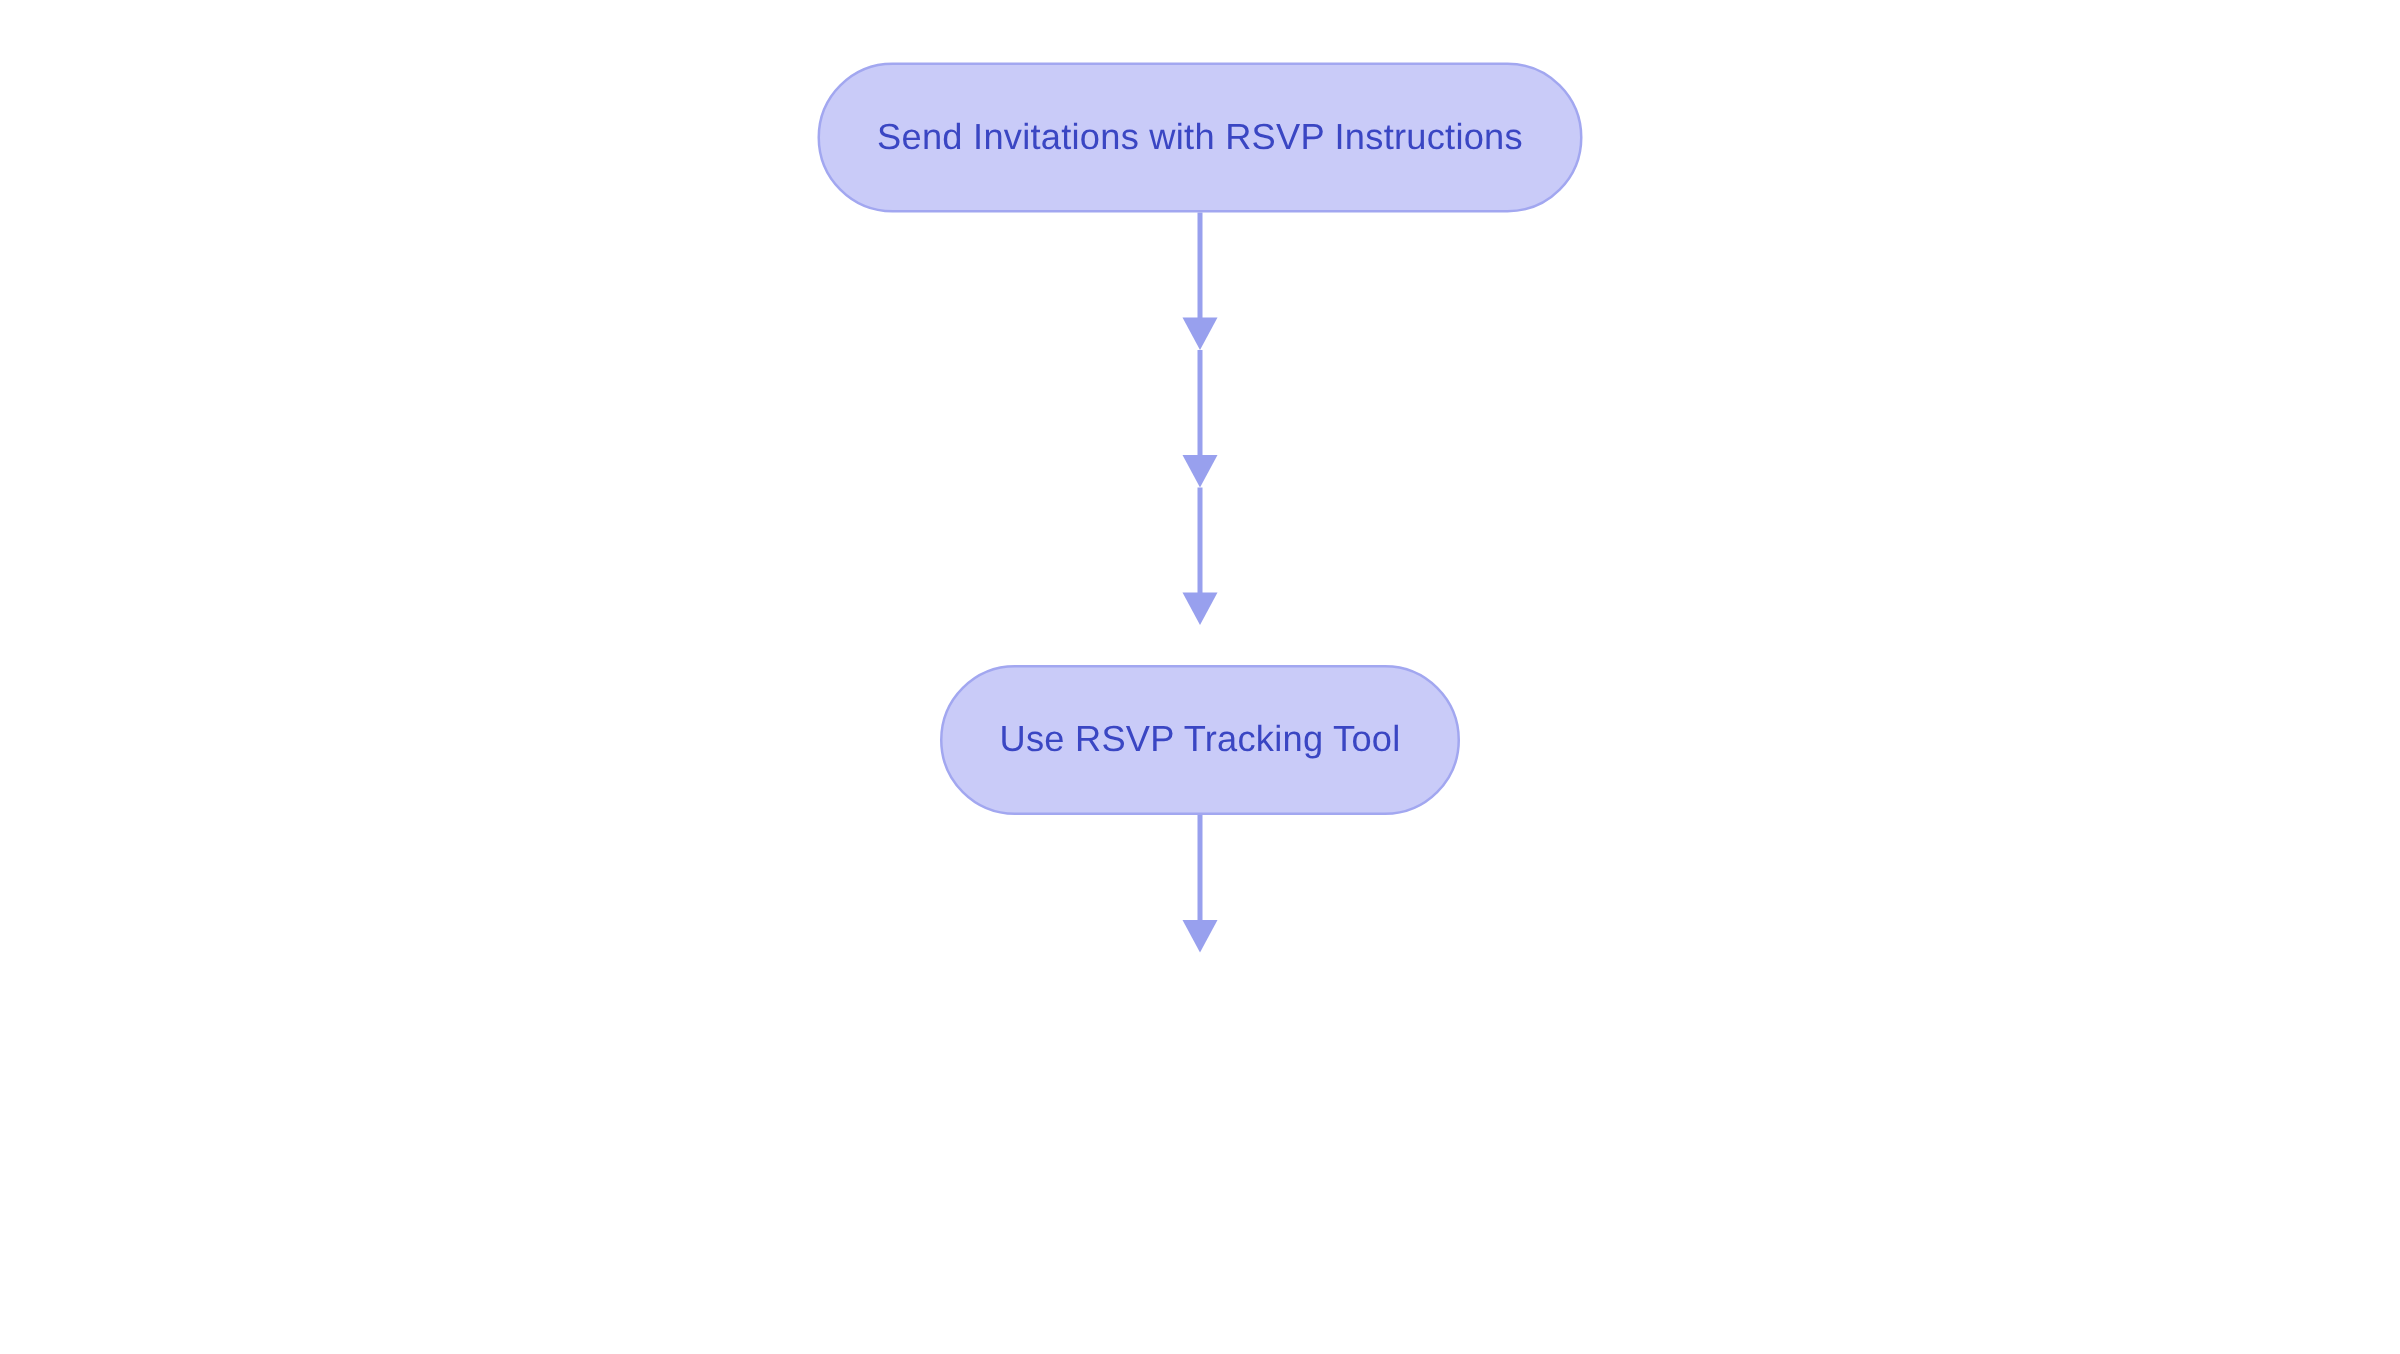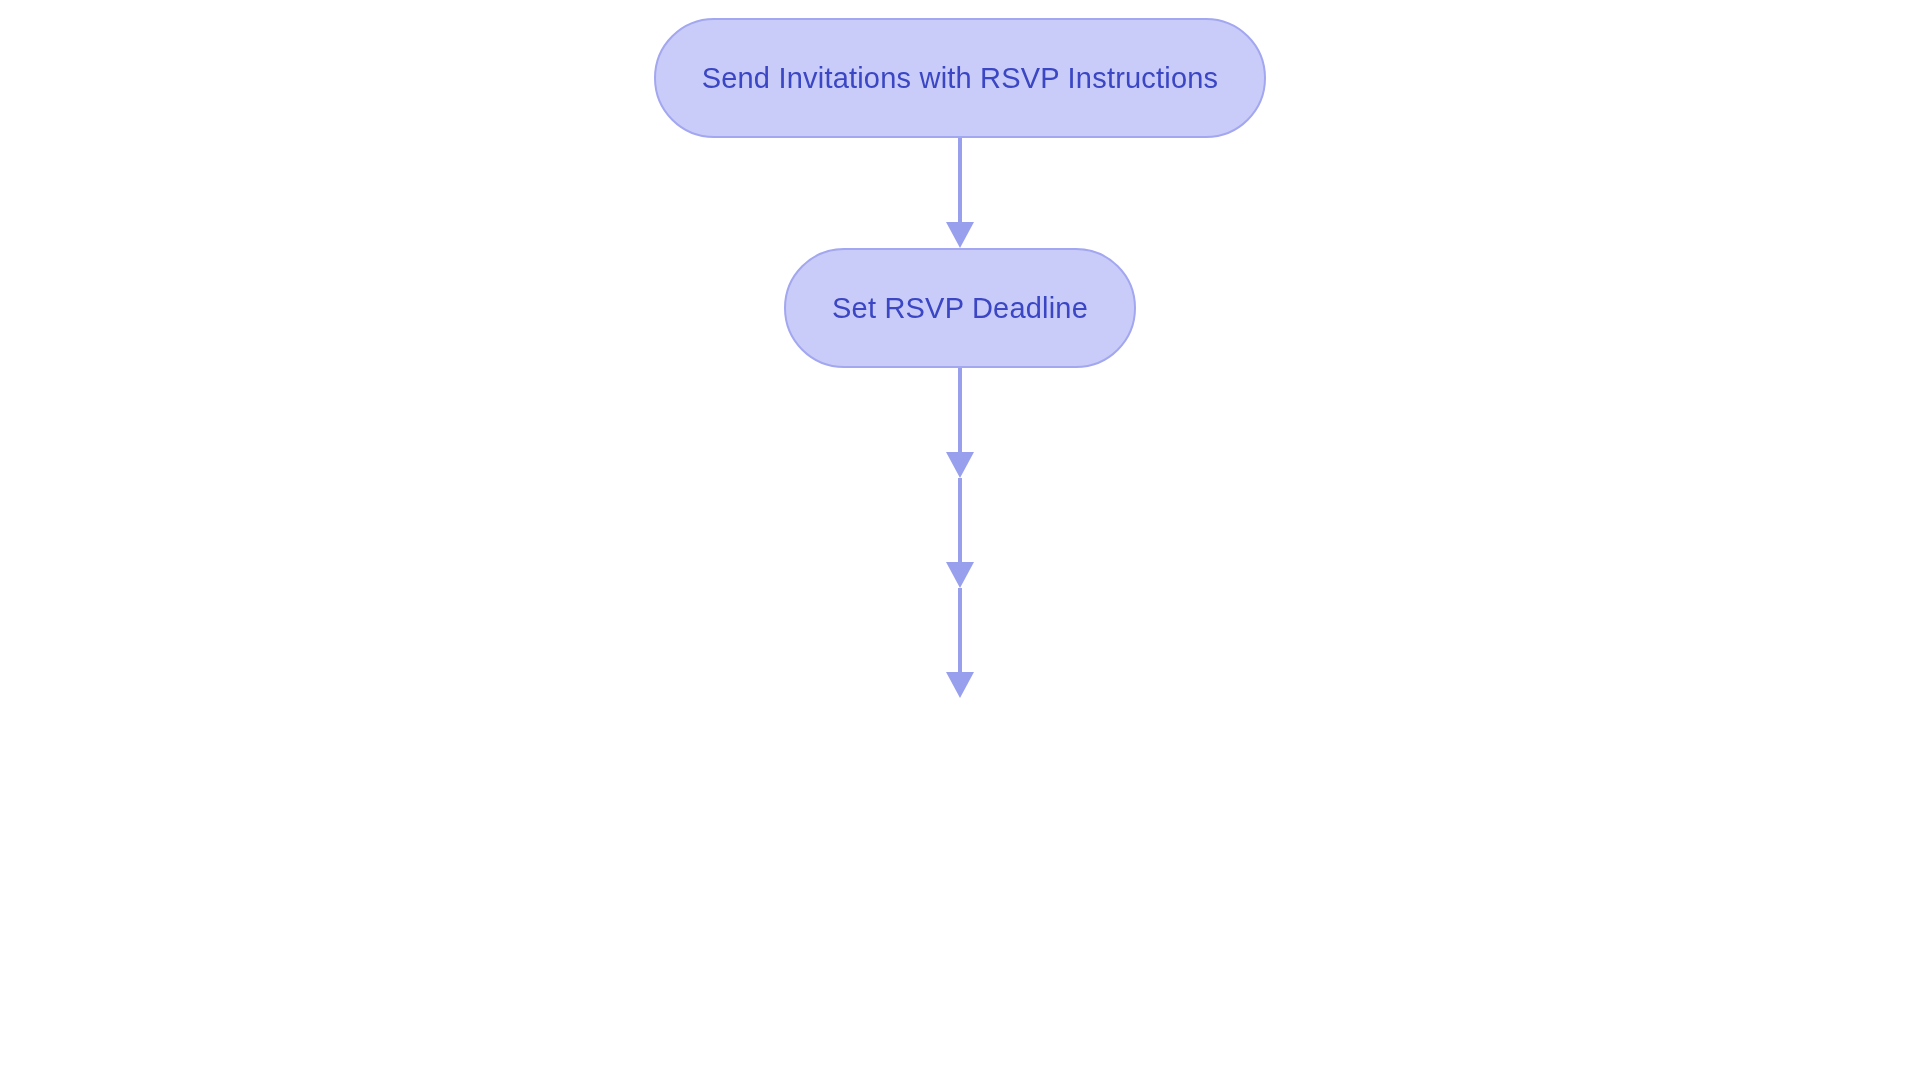--- a/index.html
+++ b/index.html
@@ -36,20 +36,21 @@
     height: 120px;
     min-height: 120px;
     border-radius: 999px;
     background: var(--node_fill);
     border: 2px solid var(--node_border);
     display: flex;
     align-items: center;
     justify-content: flex-end;
     padding: 0 46px;
     white-space: nowrap;
+    margin-top: 32px;
   }
   .flow-node .node-label {
     color: var(--node_text);
     font-size: 29px;
     line-height: 1;
     letter-spacing: 0.2px;
   }
   .flow-arrow {
     position: relative;
     width: 30px;
@@ -84,35 +85,35 @@
 
   <div class="flow-node">
     <span class="node-label">Send Invitations with RSVP Instructions</span>
   </div>
 
   <div class="flow-arrow">
     <div class="arrow-line"></div>
     <div class="arrow-head"></div>
   </div>
 
-  <div class="flow-node">
-    <span class="node-label">Set RSVP Deadline</span>
-  </div>
 
   <div class="flow-arrow">
     <div class="arrow-line"></div>
     <div class="arrow-head"></div>
   </div>
 
 
   <div class="flow-arrow">
     <div class="arrow-line"></div>
     <div class="arrow-head"></div>
   </div>
 
+  <div class="flow-node">
+    <span class="node-label">Use RSVP Tracking Tool</span>
+  </div>
 
   <div class="flow-arrow">
     <div class="arrow-line"></div>
     <div class="arrow-head"></div>
   </div>
 
 
 </div>
 
 </body></html>

